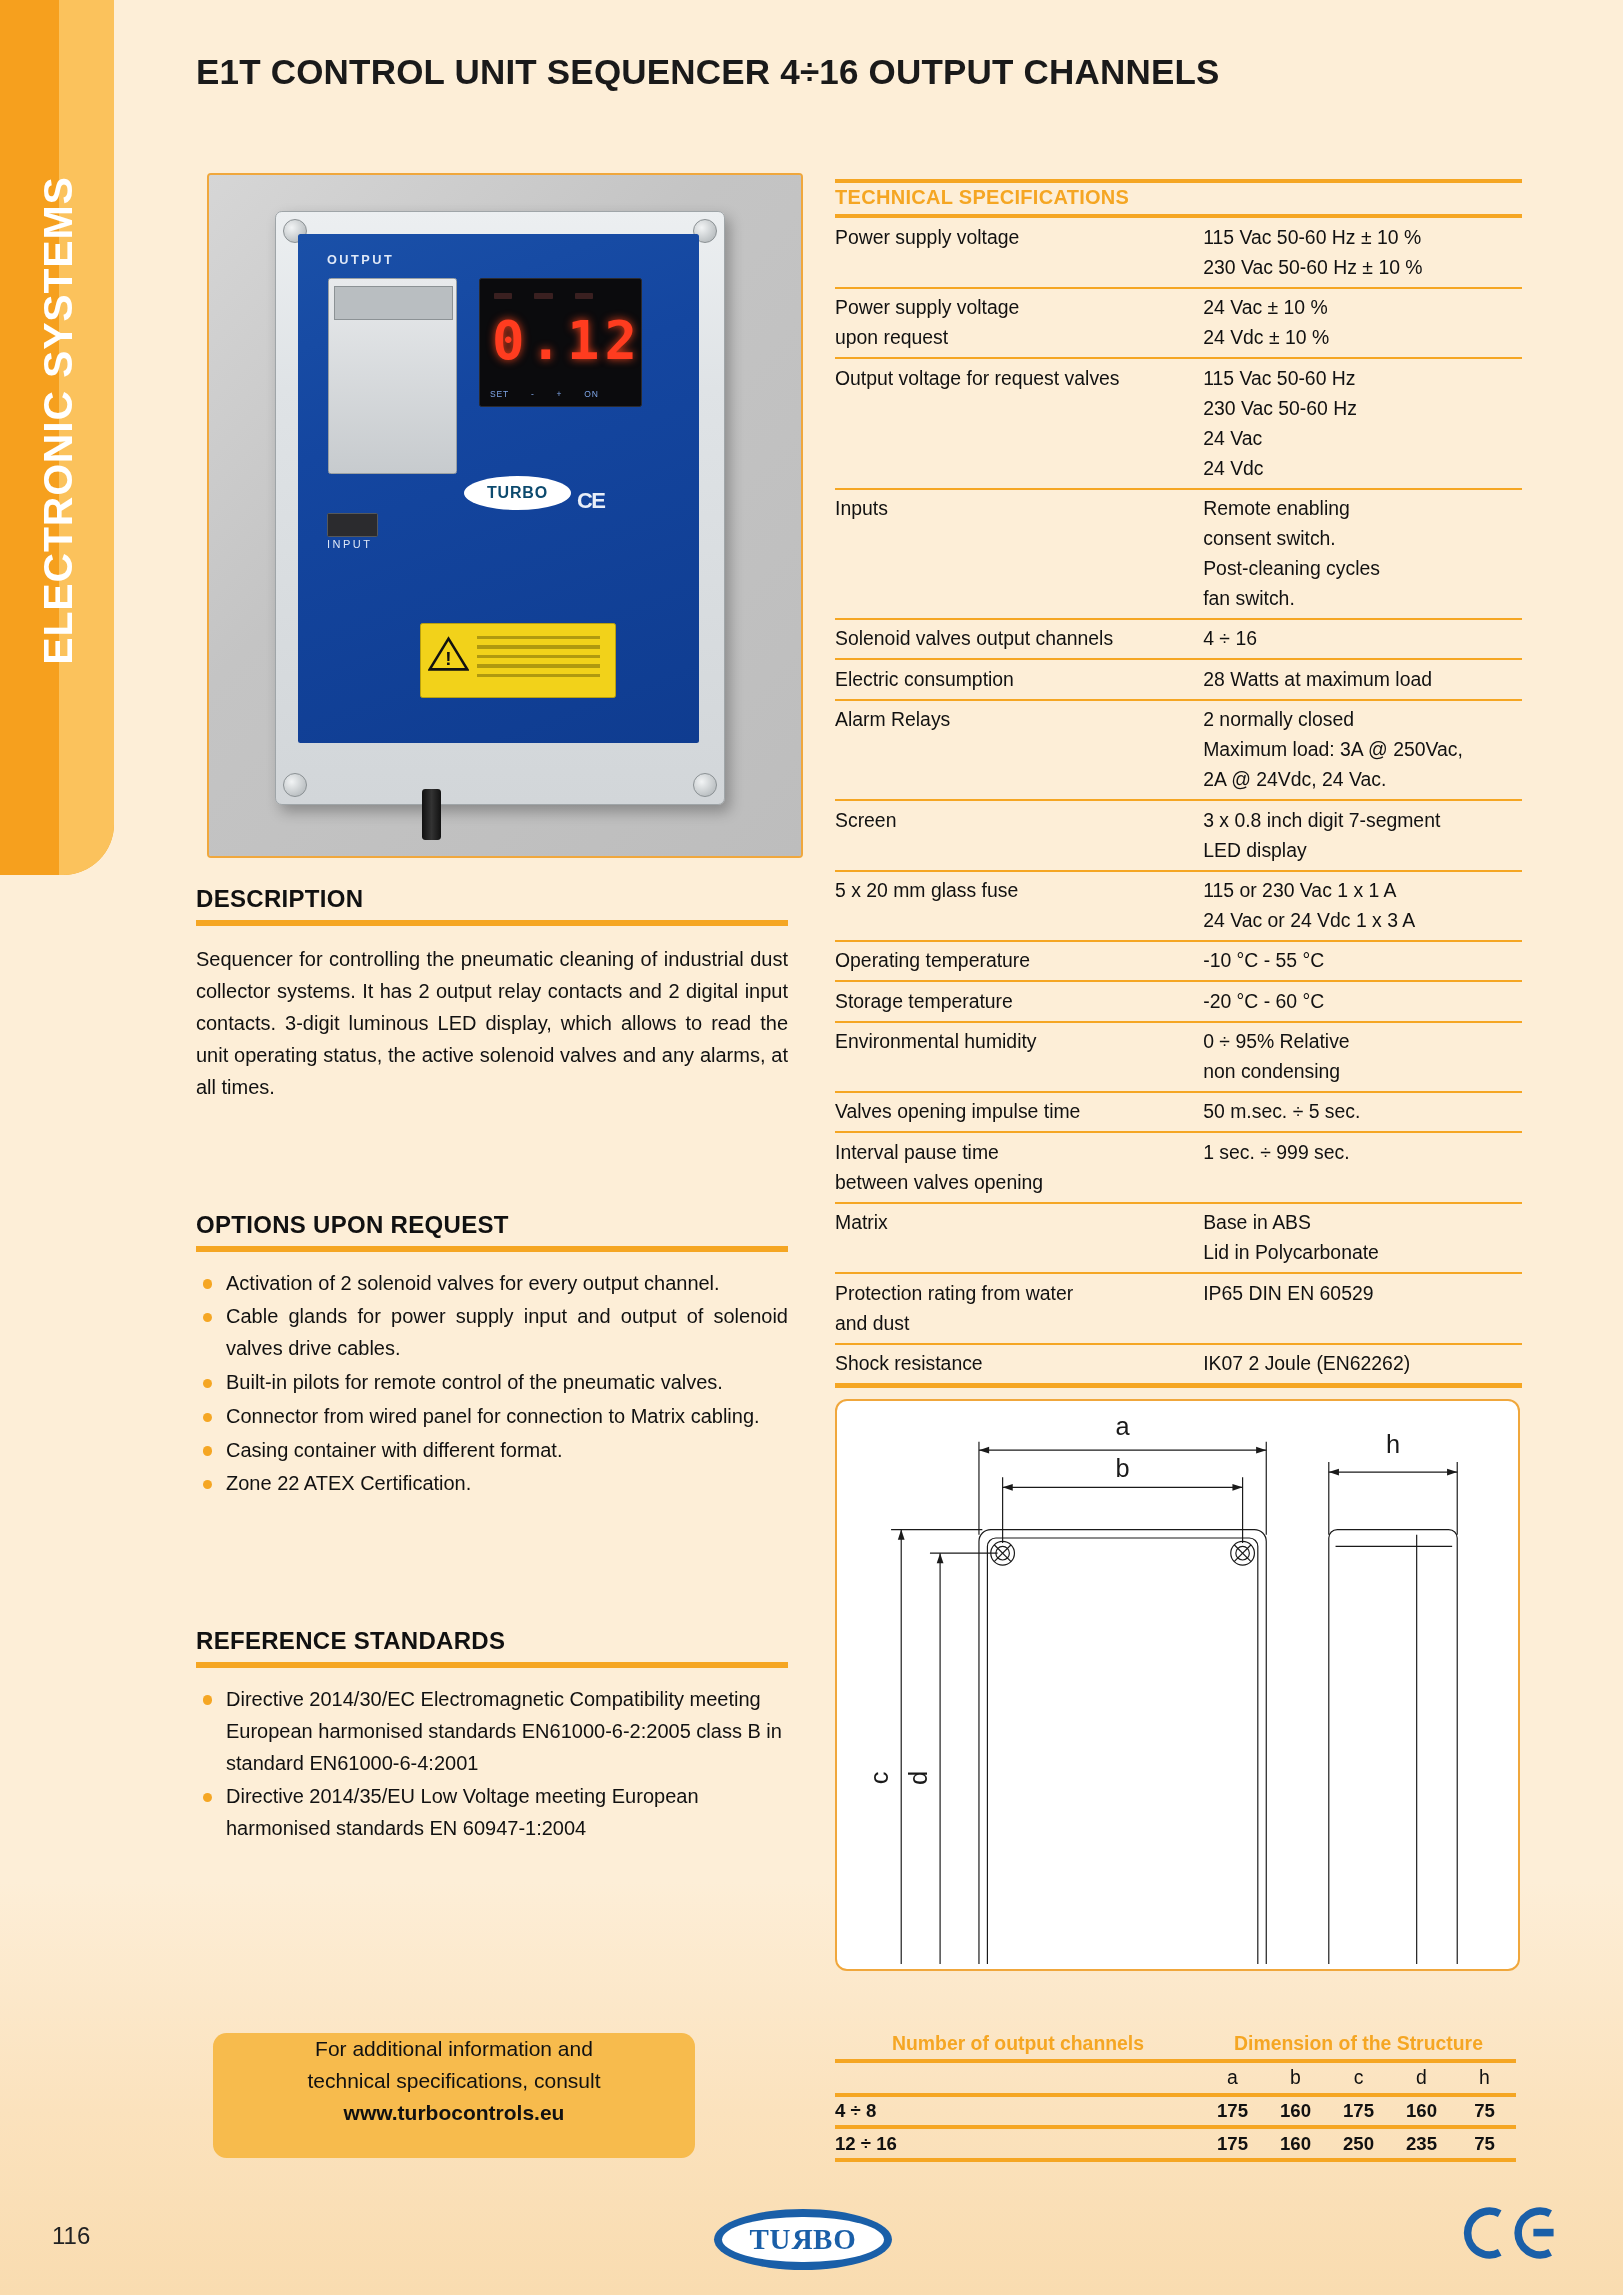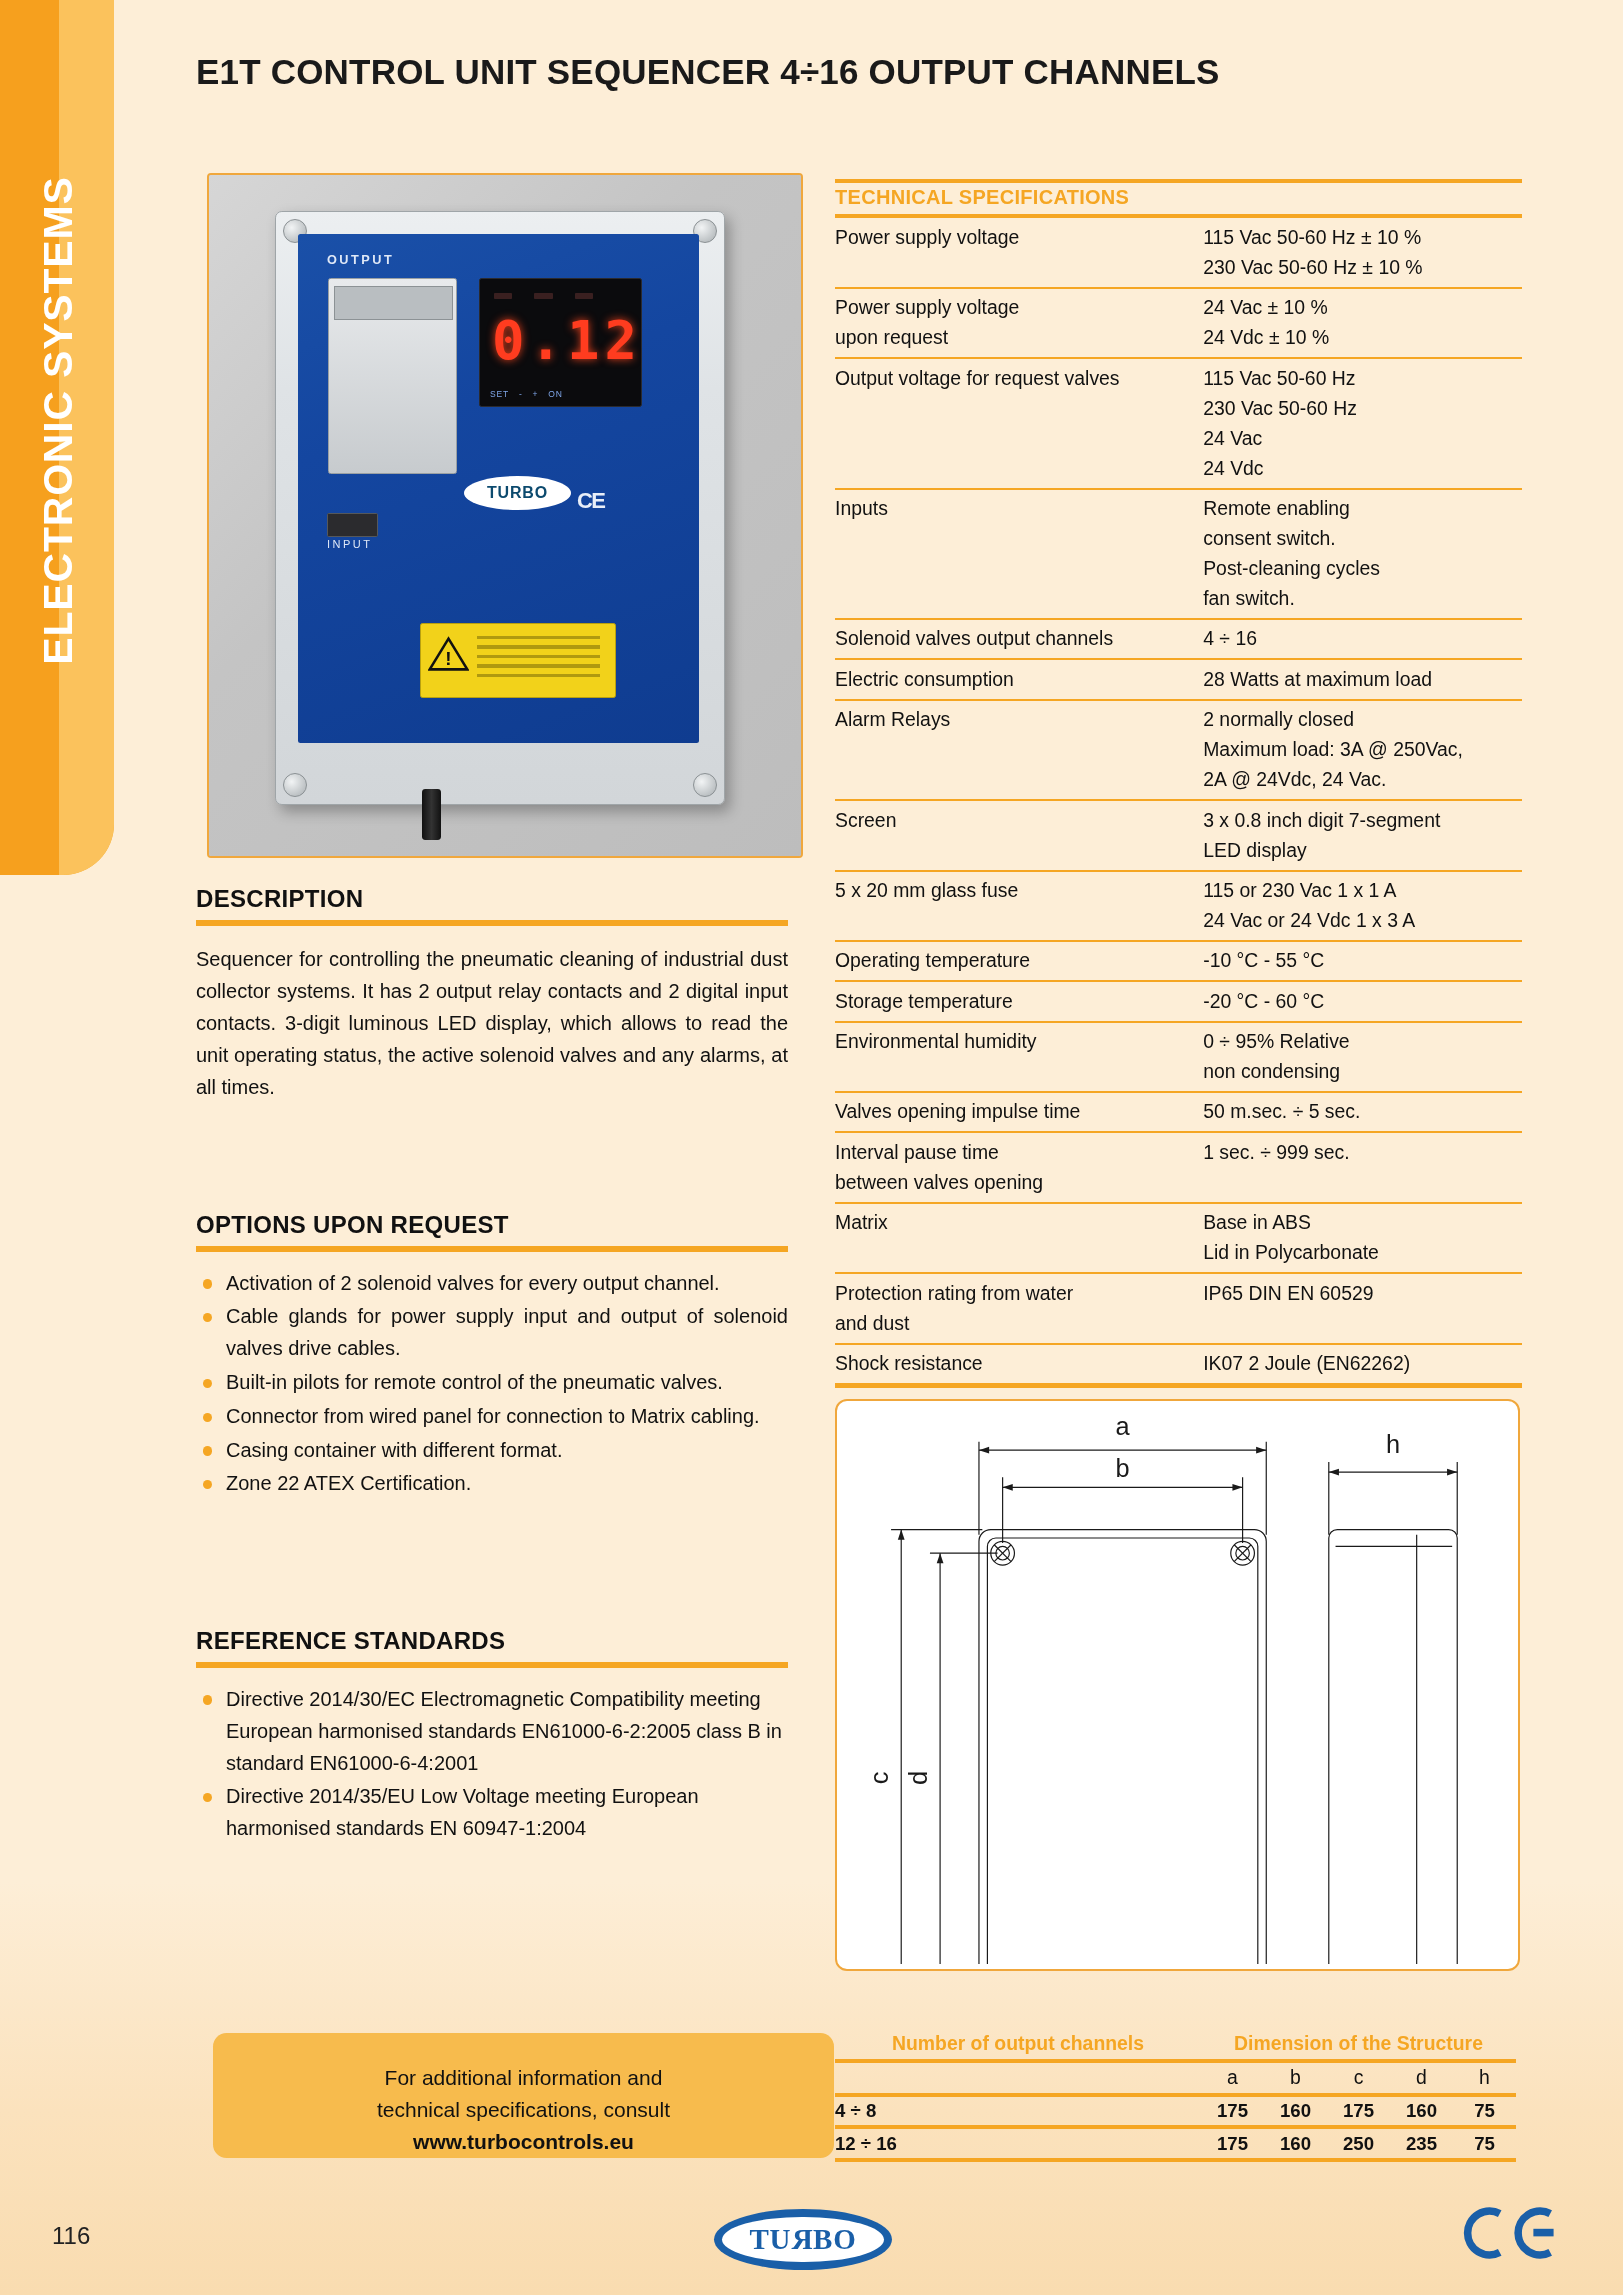--- a/index.html
+++ b/index.html
@@ -109,21 +109,21 @@
   .digits{
     position:absolute; left:12px; top:30px;
     font-family:"DejaVu Sans Mono", monospace;
     font-size:54px; font-weight:bold;
     color:#ff3c1f;
     letter-spacing:5px;
     text-shadow:0 0 8.5px rgba(255,70,30,.9);
   }
   .disp-leds{position:absolute;left:13.5px;top:13.5px;display:flex;gap:22px;}
   .disp-leds i{display:block;width:18.6px;height:6.8px;background:#3a2020;border-radius:0.8px;}
-  .disp-btns{position:absolute;left:10px;bottom:6.8px;display:flex;gap:10px;
+  .disp-btns{position:absolute;left:10px;bottom:6.8px;display:flex;gap:22px;
              color:#7fa6e8;font-size:8.5px;letter-spacing:0.8px;}
   .ce-mark{
     position:absolute; left:279px; top:254px;
     color:#e8eef8; font-size:22px; font-weight:bold; letter-spacing:-1.7px;
   }
   .brandoval{
     position:absolute;left:166px;top:242px;width:107px;height:34px;
     background:#fff;border-radius:50%;
     display:flex;align-items:center;justify-content:center;
     color:#0c4a6e;font-size:16px;font-weight:bold;letter-spacing:0.8px;
@@ -195,24 +195,24 @@
   
   .dim-box{
     position:absolute; left:835px; top:1399px;
     width:681px; height:568px;
     border:2.5px solid #f0a73c; border-radius:12px;
     background:#ffffff;
   }
   
   .callout{
     position:absolute; left:213px; top:2033px;
-    width:621px; height:125px;
+    width:482px; height:125px;
     background:#f7bb4d;
     border-radius:13.5px;
-    display:flex;flex-direction:column;align-items:center;justify-content:flex-end;
+    display:flex;flex-direction:column;align-items:center;justify-content:flex-start;
     text-align:center;
   }
   .callout div{font-size:21px;line-height:32px;color:#111;}
   .callout div.b{font-weight:bold;}
   
   .dimtbl{position:absolute;left:835px;top:2029px;width:681px;}
   .dimtbl table{border-collapse:collapse;width:100%;}
   .dimtbl th, .dimtbl td{font-size:18.6px;color:#111;padding:3.4px 0;font-weight:bold;}
   .dimtbl th.hl{color:#f5a623;font-size:19.4px;font-weight:bold;}
   .dimtbl tr.hdr th{border-bottom:4.2px solid #f5a623;}

